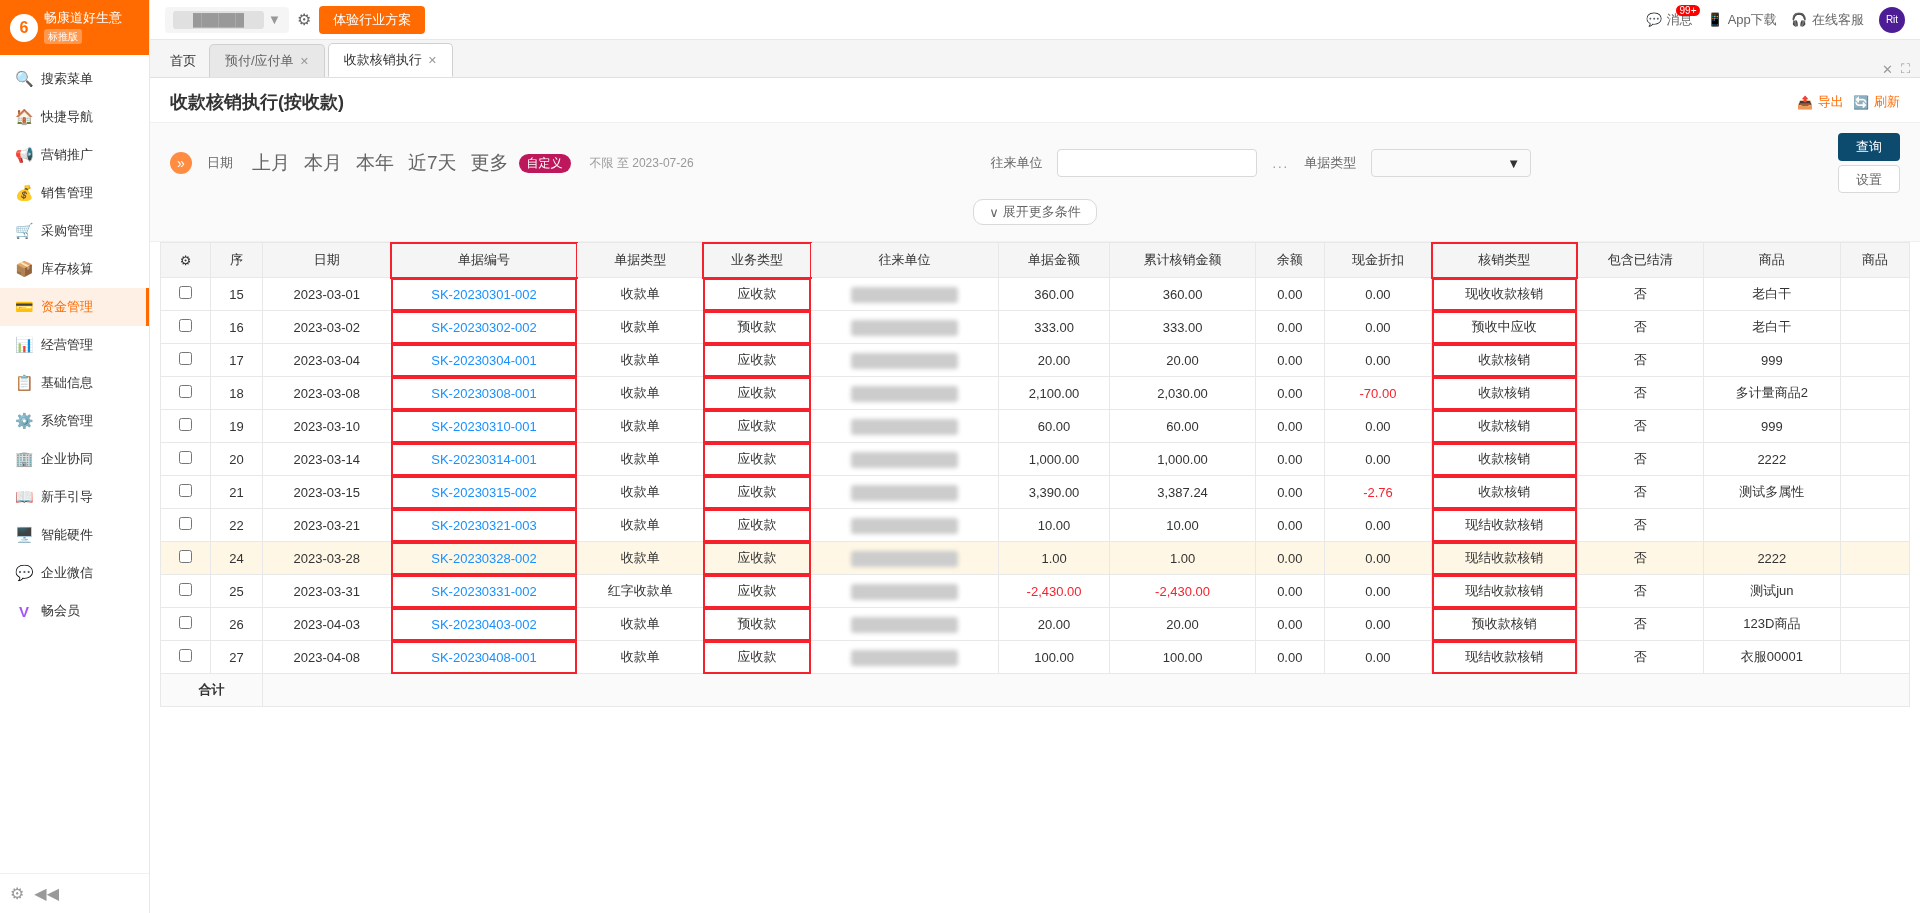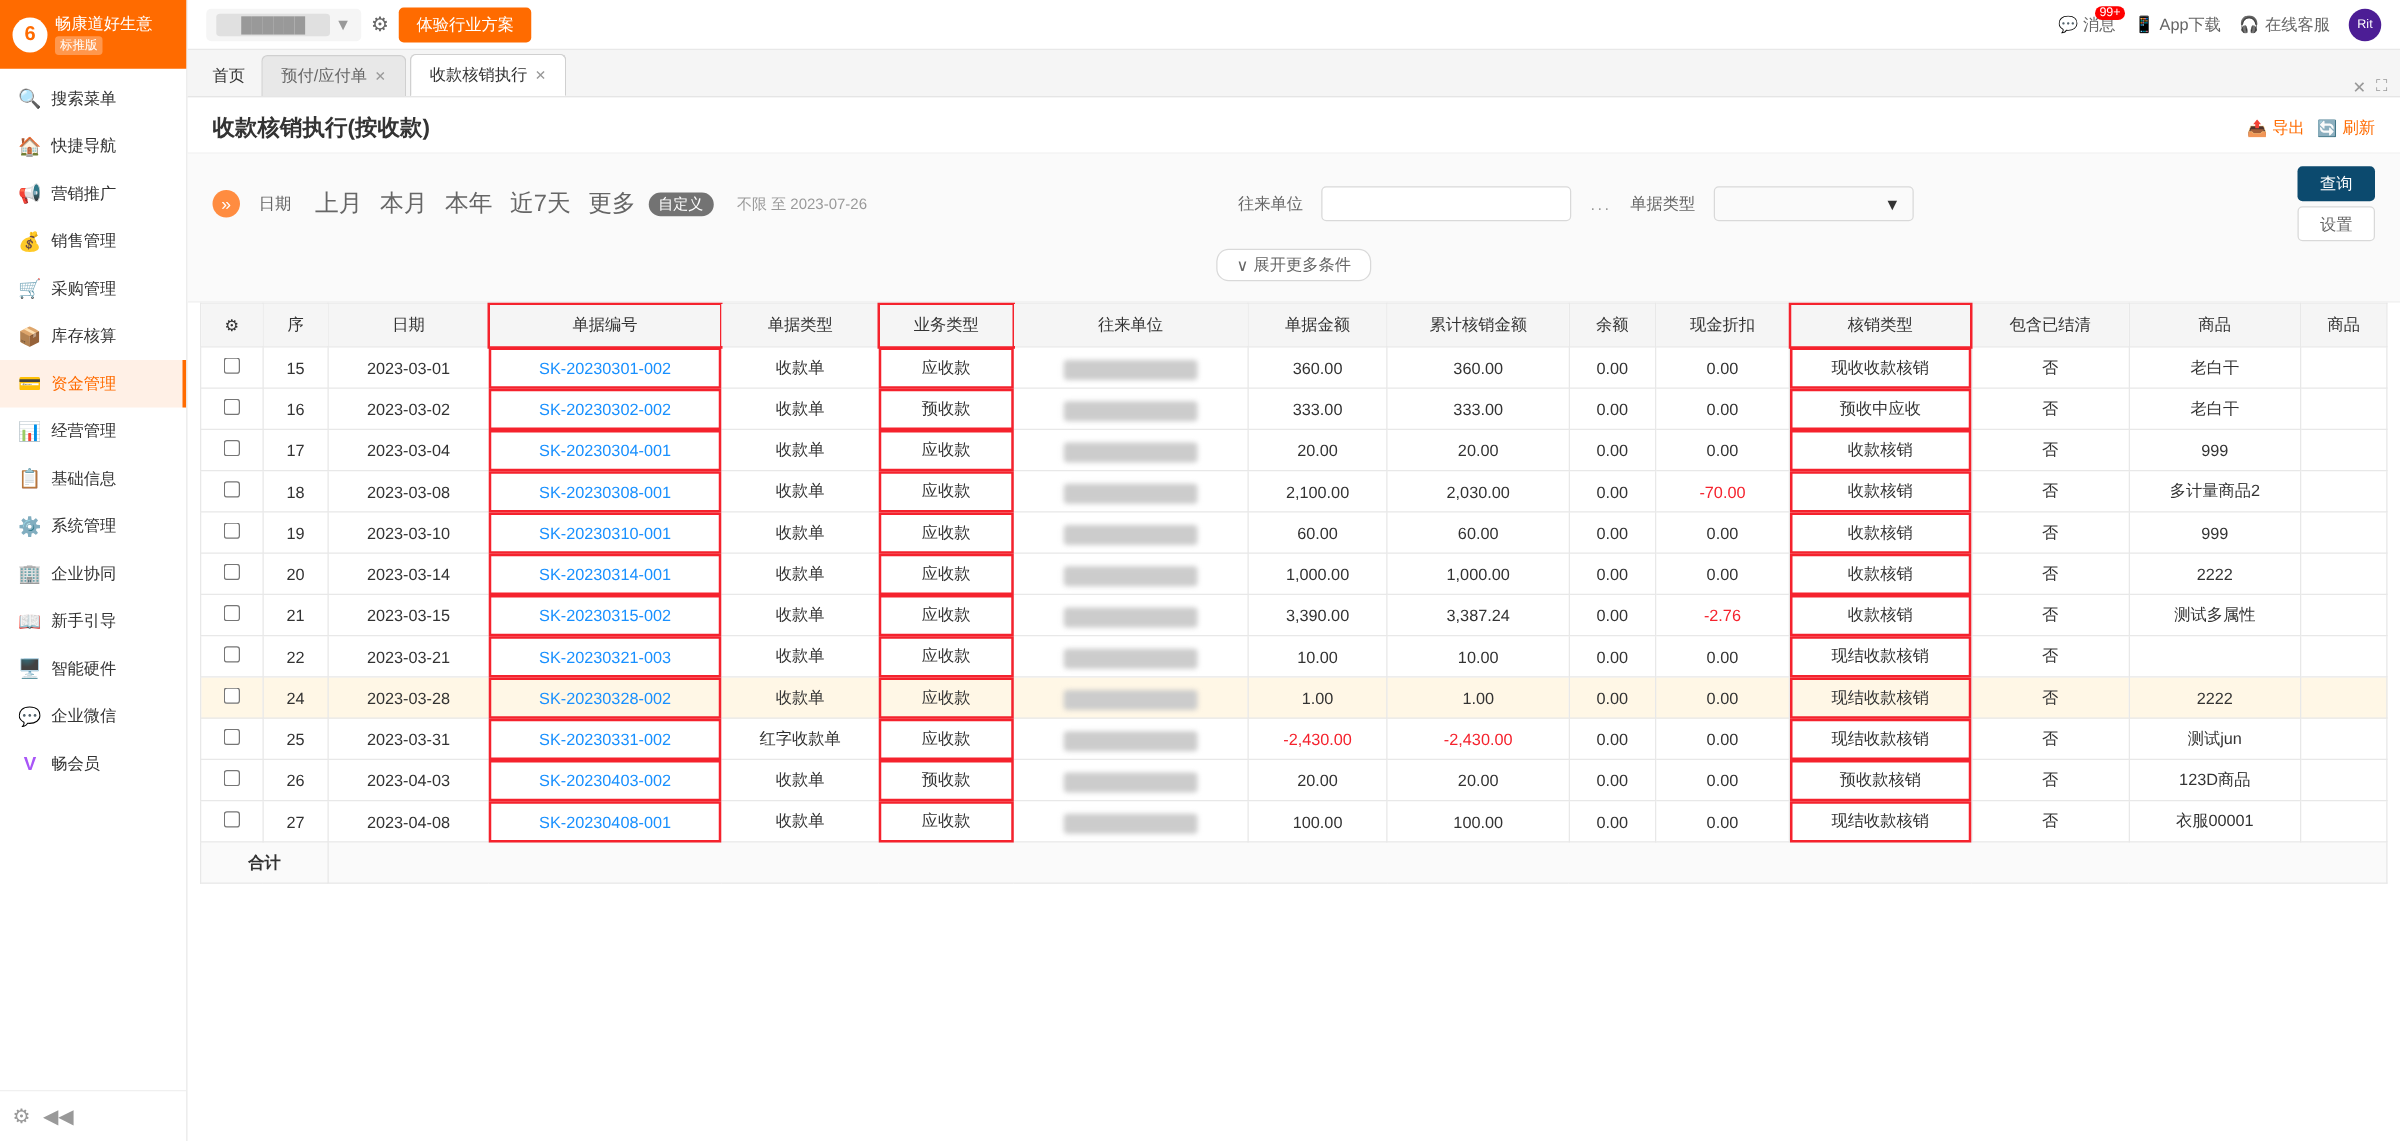--- a/index.html
+++ b/index.html
@@ -48,21 +48,21 @@
     .page-actions { display: flex; gap: 10px; }
     .page-action-btn { display: flex; align-items: center; gap: 4px; color: #ff6b00; cursor: pointer; font-size: 13px; }
 
     
     .filter-bar { padding: 10px 20px; background: #fafafa; border-bottom: 1px solid #f0f0f0; }
     .filter-row { display: flex; align-items: center; gap: 15px; }
     .filter-expand-btn { background: #ff8c40; color: white; border: none; width: 22px; height: 22px; border-radius: 50%; cursor: pointer; font-size: 14px; display: flex; align-items: center; justify-content: center; }
     .filter-label { color: #666; font-size: 13px; white-space: nowrap; }
     .filter-date-links { display: flex; gap: 6px; align-items: center; }
     .filter-date-link { color: #666; cursor: pointer; font-size: 19px; padding: 2px 4px; }
-    .filter-date-custom { background: #737373; color: white; padding: 1px 8px; border-radius: 10px; font-size: 12px; cursor: pointer; }
+    .filter-date-custom { background: #be185d; color: white; padding: 1px 8px; border-radius: 10px; font-size: 12px; cursor: pointer; }
     .filter-date-range { color: #999; font-size: 12px; }
     .filter-input { border: 1px solid #d9d9d9; border-radius: 4px; padding: 4px 10px; color: #333; min-width: 200px; height: 28px; }
     .filter-dots { color: #999; letter-spacing: 2px; }
     .filter-select { border: 1px solid #d9d9d9; border-radius: 4px; padding: 4px 10px; color: #333; min-width: 150px; height: 28px; display: flex; align-items: center; justify-content: space-between; cursor: pointer; }
     .btn-query { background: #0c4a6e; color: white; border: none; padding: 5px 18px; border-radius: 4px; cursor: pointer; font-size: 13px; height: 28px; }
     .btn-settings { border: 1px solid #d9d9d9; background: white; padding: 5px 12px; border-radius: 4px; cursor: pointer; font-size: 13px; height: 28px; color: #666; }
     .filter-expand-row { display: flex; justify-content: center; padding: 6px 0; }
     .btn-expand-more { border: 1px solid #d9d9d9; background: white; padding: 3px 15px; border-radius: 10px; cursor: pointer; font-size: 12px; color: #666; display: flex; align-items: center; gap: 4px; }
 
     

